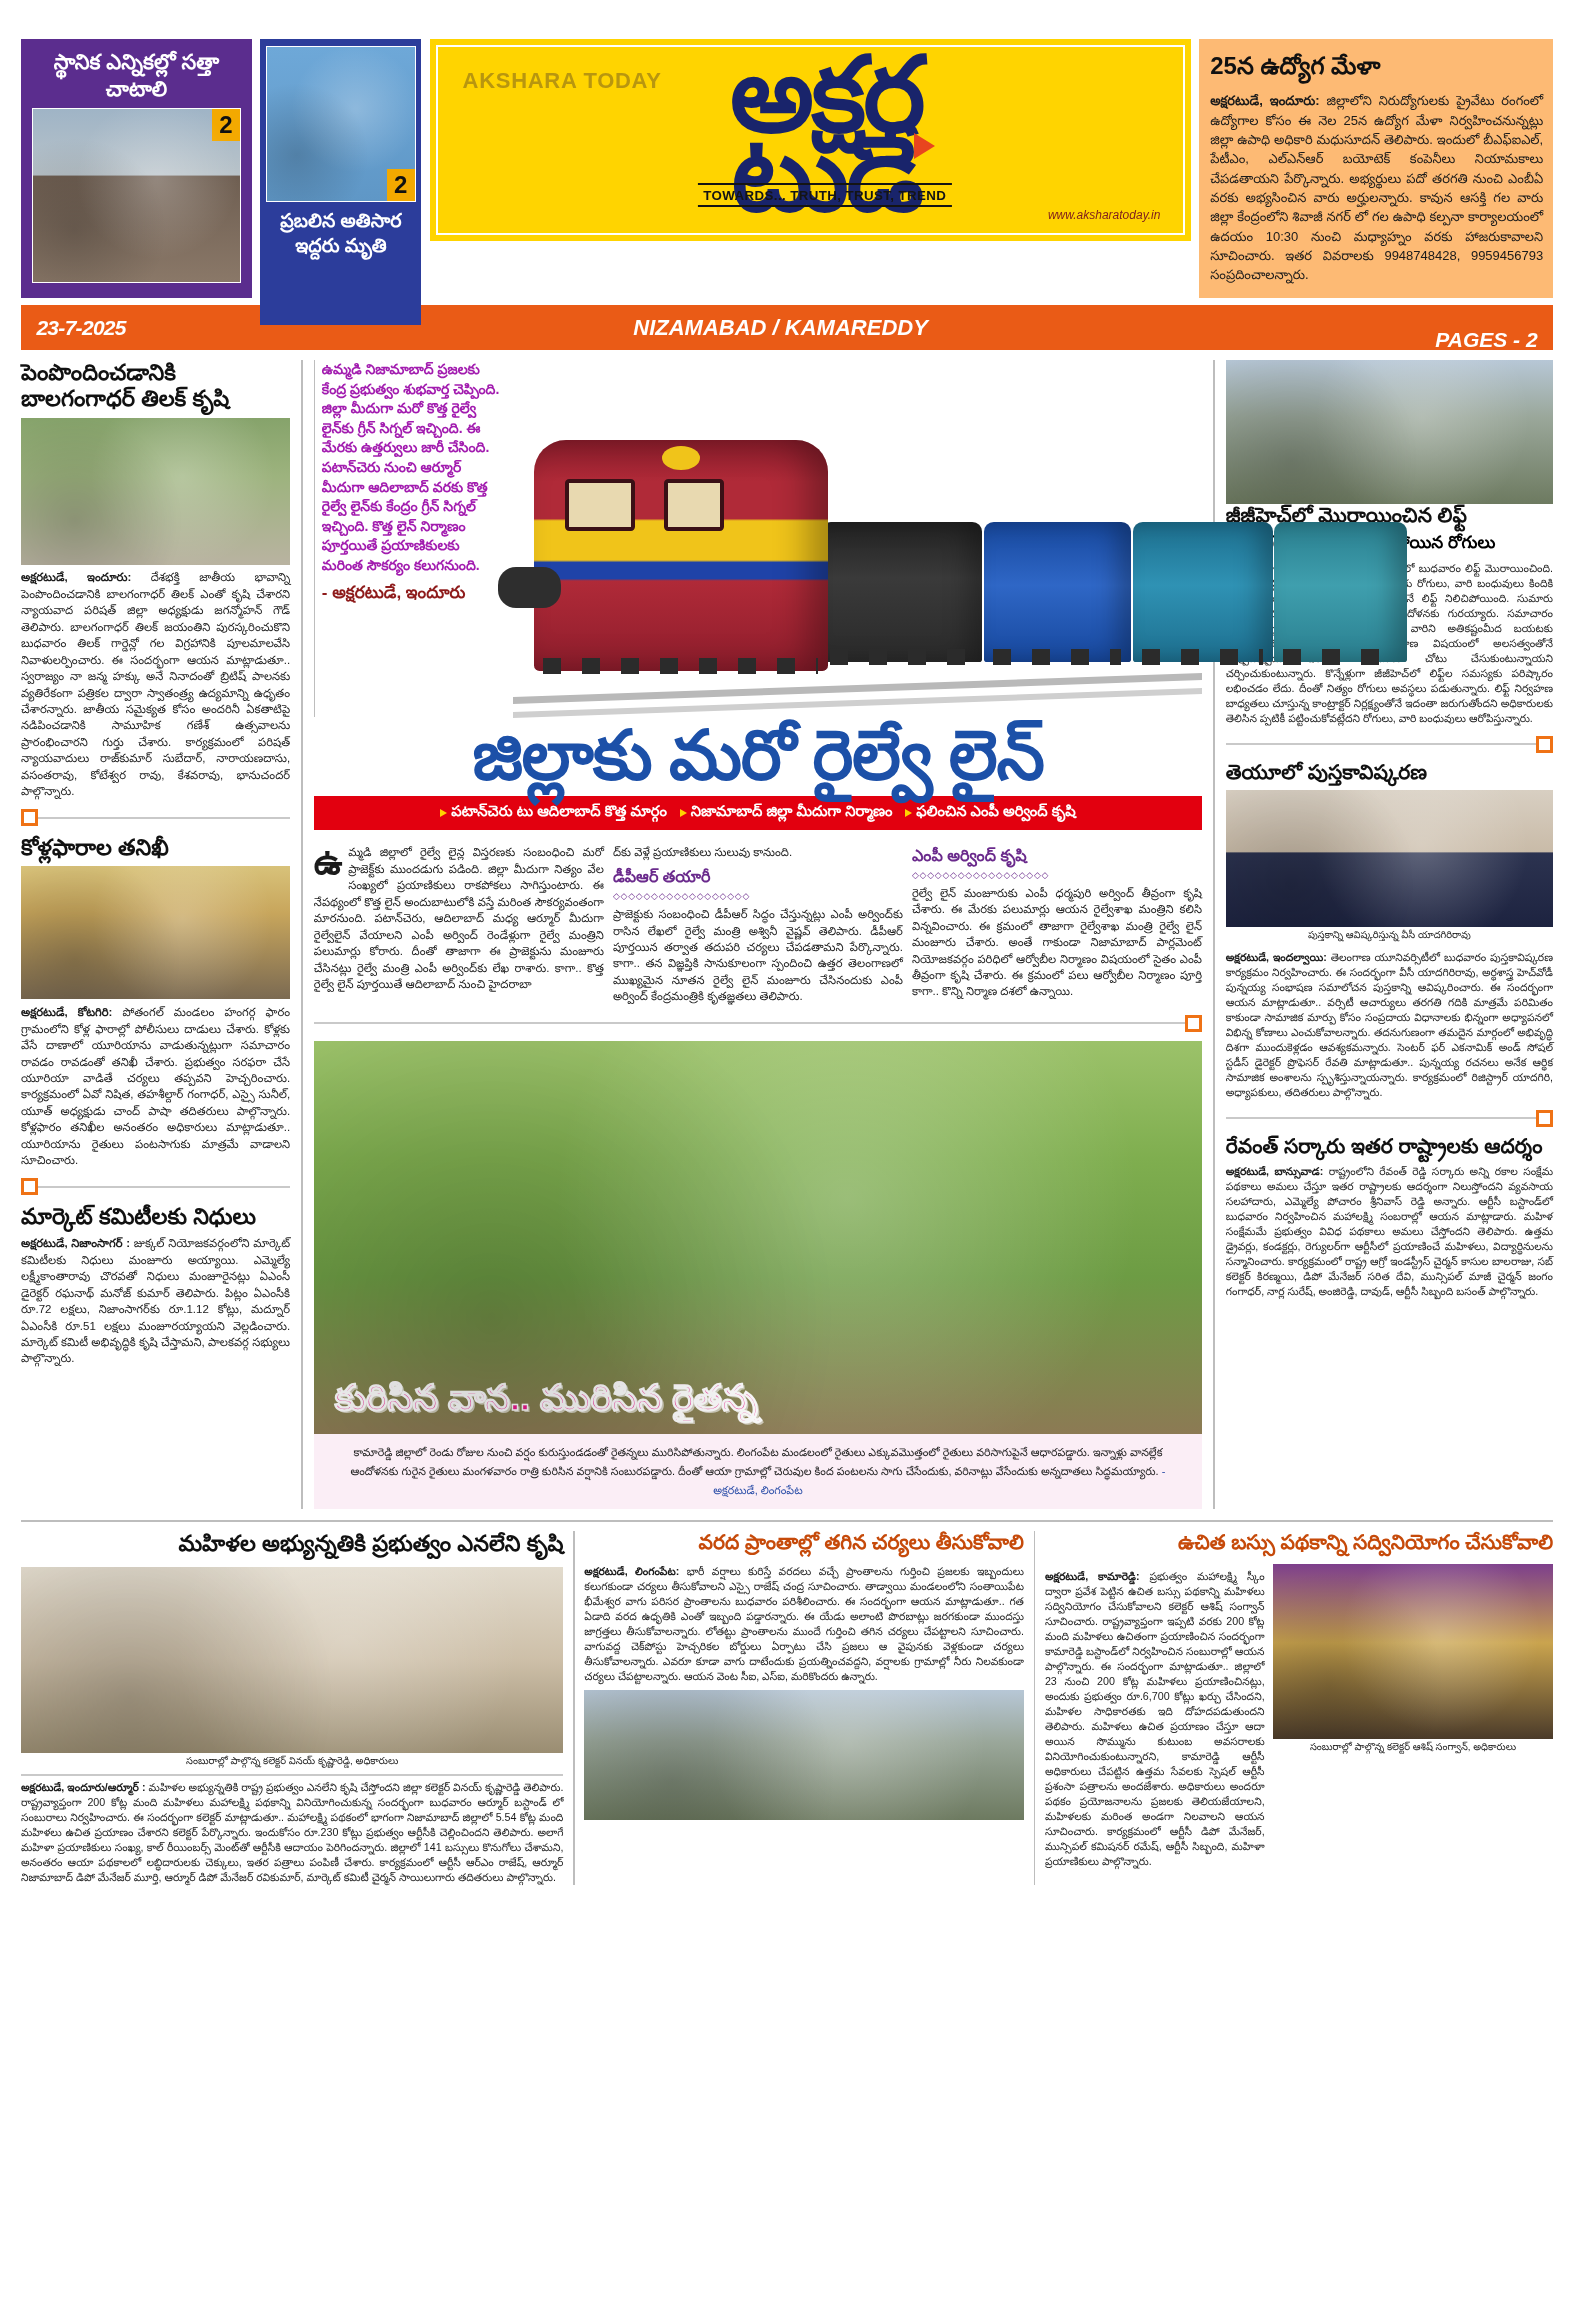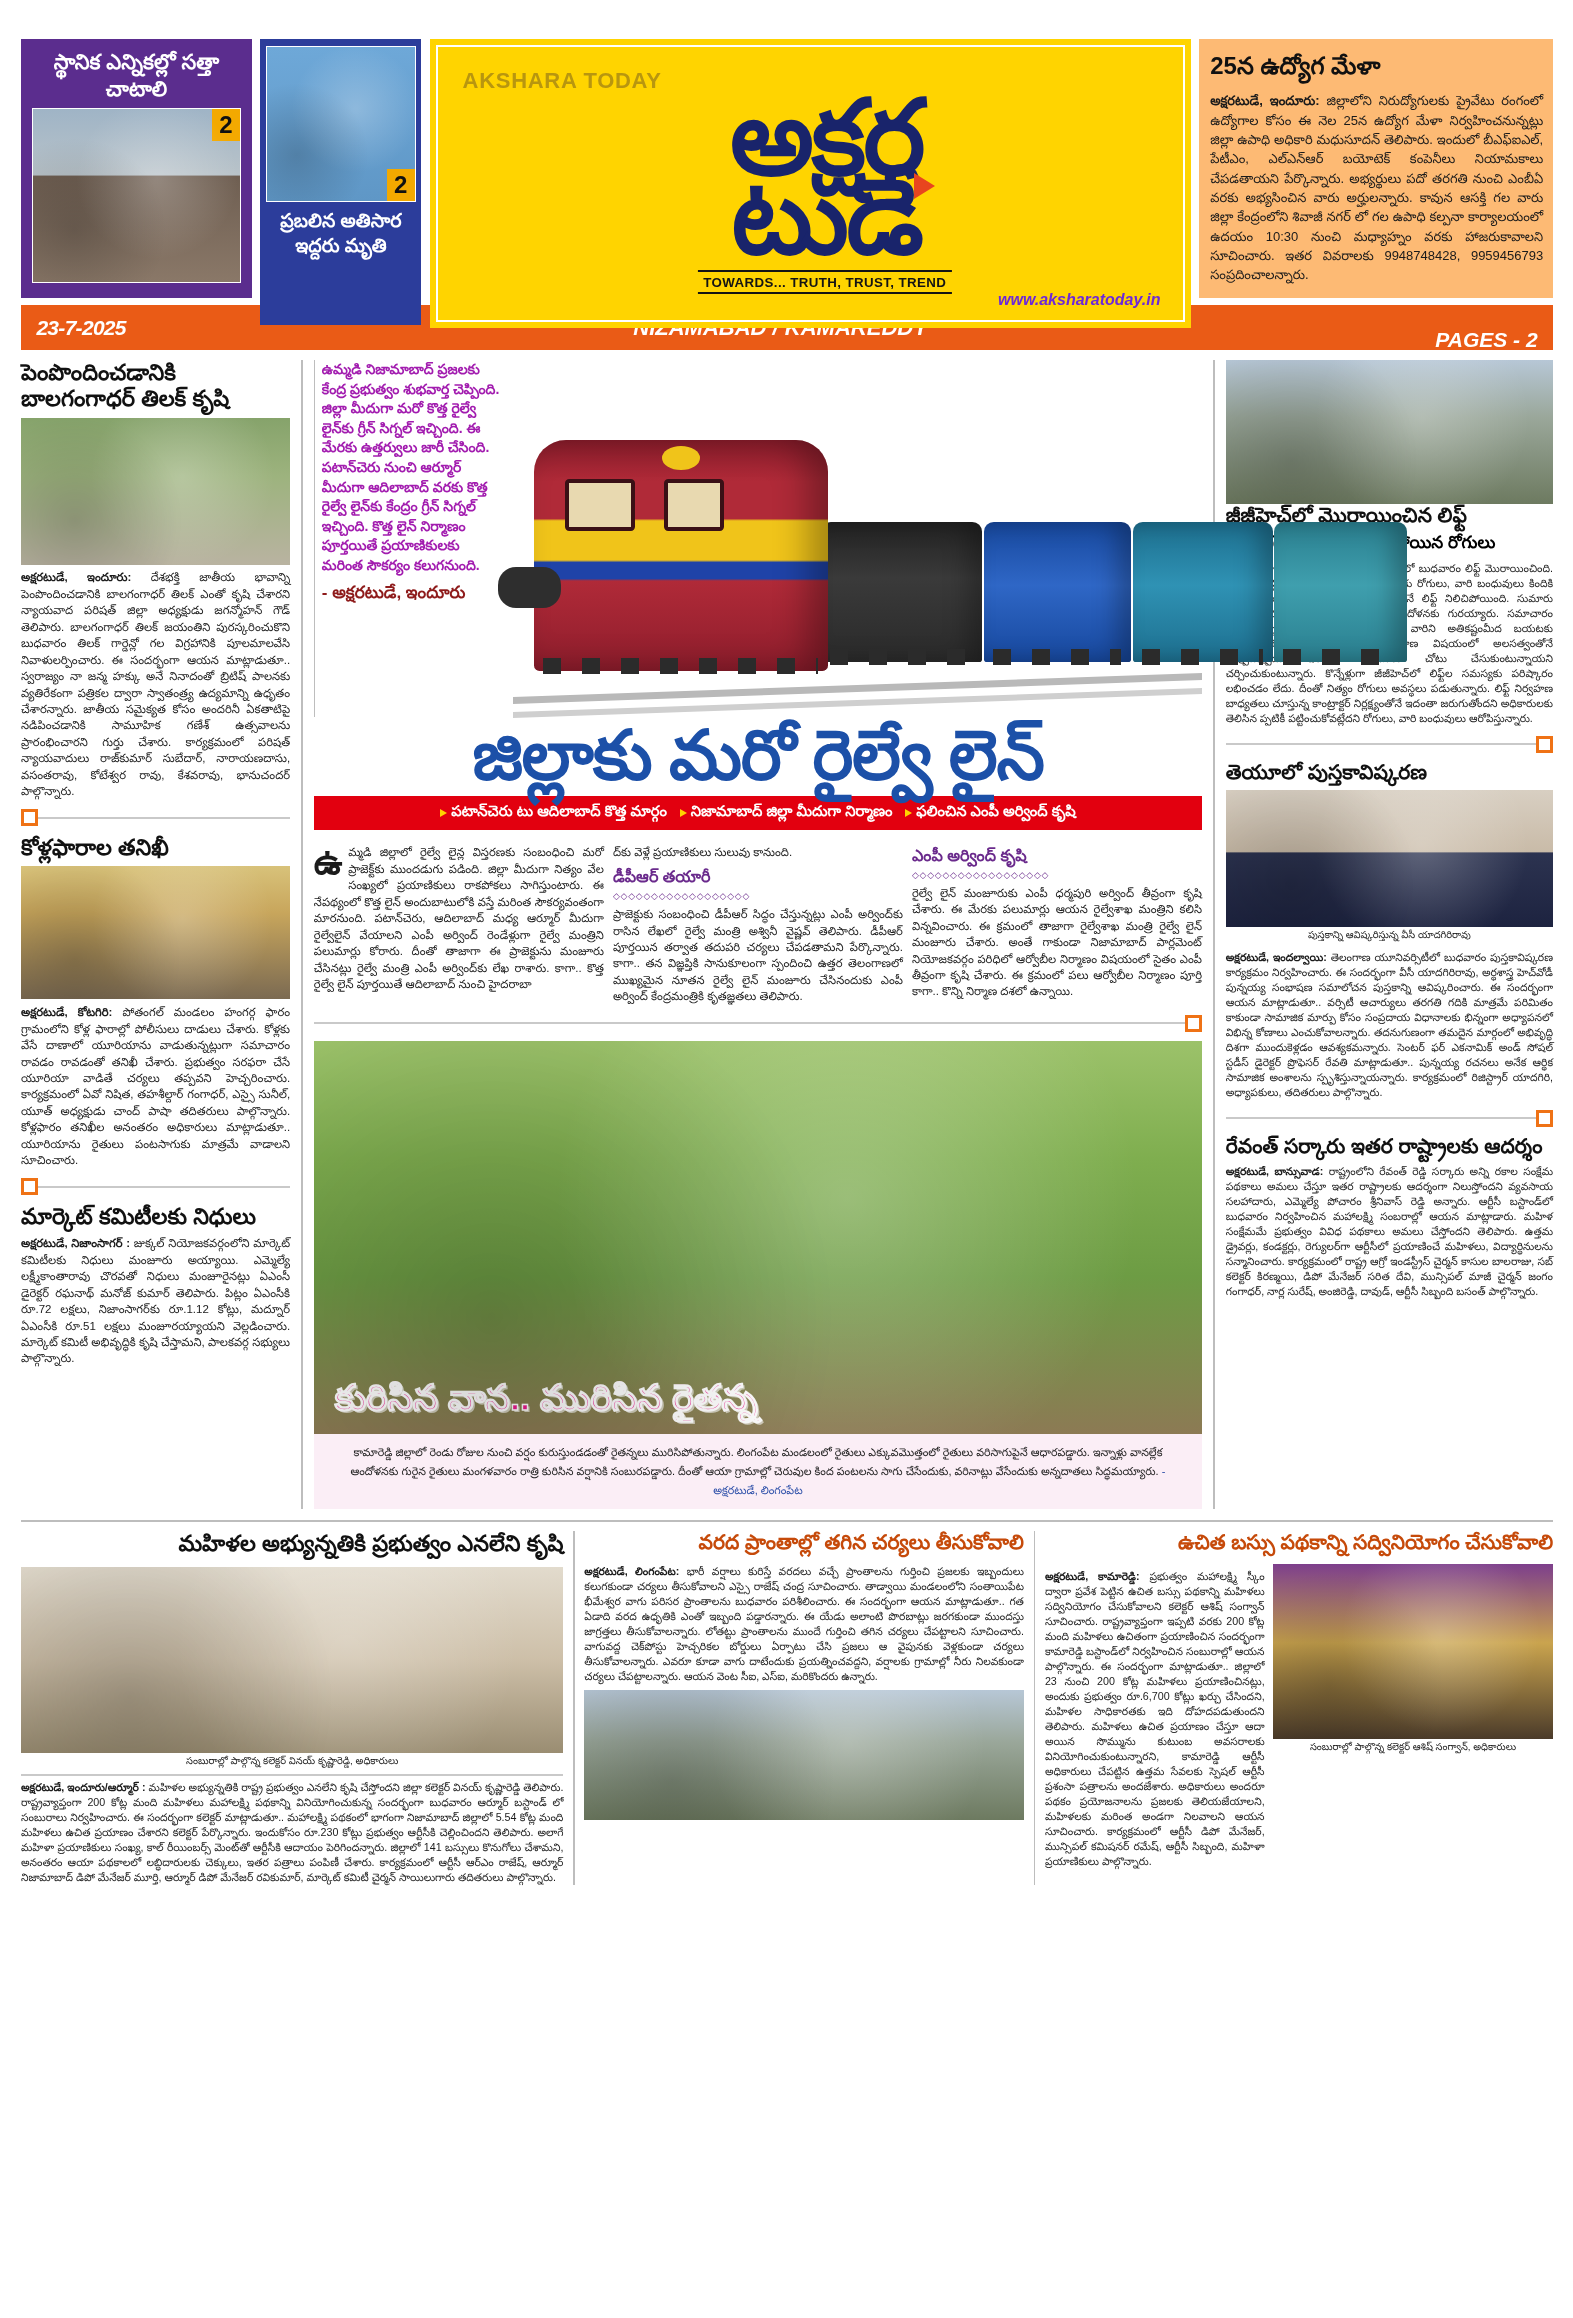--- a/index.html
+++ b/index.html
@@ -29,43 +29,43 @@
     color:#111; font-size:24px; font-weight:bold; line-height:32px; text-align:center; }
 
   .promo-blue {
     width: 161px; height: 286px; background:#2c3d9b; position:relative;
     padding: 7px 5.6px; text-align:center;
   }
   .promo-blue .portrait { position:relative; height:156px; border:1.4px solid #fff; overflow:hidden; }
   .promo-blue .ptitle { color:#fff; font-size:19px; font-weight:bold; line-height:1.3; margin-top:7px; }
 
   .masthead {
-    flex: 1; background:#ffd400; height: 289px; position:relative;
+    flex: 1; background:#ffd400; height: 202px; position:relative;
     border: 5.6px solid #ffd400; outline: 2.1px solid #ffffff; outline-offset:-8.4px;
     min-width: 0;
   }
   .masthead-inner { position:absolute; inset:9.8px; }
   .akshara-en { position:absolute; left:18px; top:14px; font-size:22px; font-weight:bold;
      color:#b8960f; letter-spacing:0.7px; }
   .logo-telugu {
     position:absolute; left:42px; top:27px; right:9.8px; bottom:38px;
     color:#19246b; font-weight:bold; font-size:105px; line-height:0.92;
     text-align:center; display:flex; flex-direction:column; justify-content:center;
     font-family:"Liberation Sans", sans-serif;
   }
   .logo-l1 { letter-spacing:-2.8px; }
   .logo-l2 { letter-spacing:-2.8px; margin-top:-18px; }
   .tagline {
     position:absolute; left:52%; transform:translateX(-50%); bottom:19.6px;
     font-size:13.3px; font-weight:bold; color:#141414; letter-spacing:0.4px;
     border-top:2.1px solid #141414; border-bottom:2.1px solid #141414; padding:2.1px 5.6px;
     white-space: nowrap;
   }
-  .weburl { position:absolute; right:15.4px; bottom:4.2px; font-size:16px; font-weight:bold;
-     color:#6d28d9; font-style:italic; }
+  .weburl { position:absolute; right:15.4px; bottom:4.2px; font-size:12px; font-weight:normal;
+     color:#7f1d1d; font-style:italic; }
   .red-triangle { position:absolute; right:33%; top:46%; width:0;height:0;
      border-left:21px solid #e8451f; border-top:13.3px solid transparent; border-bottom:13.3px solid transparent; }
 
   .topnews {
     width: 354px; height: 259px; background:#fdba74; padding: 12.6px 9.8px 7px 11.2px;
   }
   .topnews h2 { font-size:24px; font-weight:bold; color:#111; margin-bottom:5.6px; }
   .topnews p { font-size:13px; line-height:1.49; color:#1a1a1a; text-align:justify; }
   .dateline { font-weight:bold; }
 

